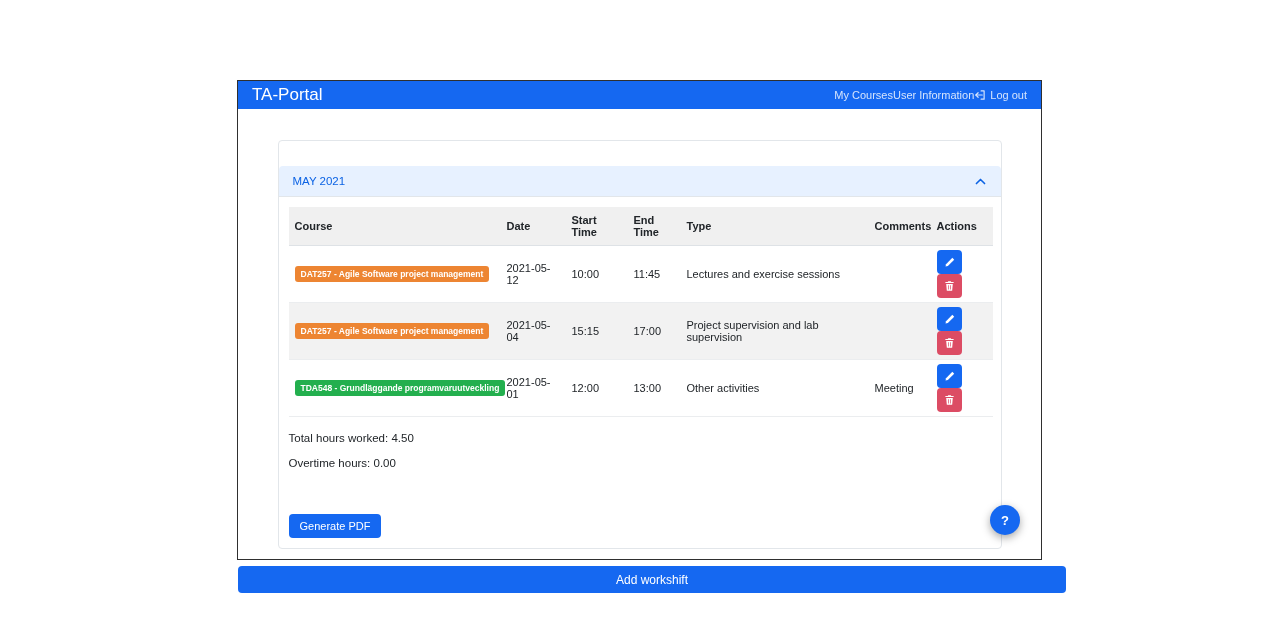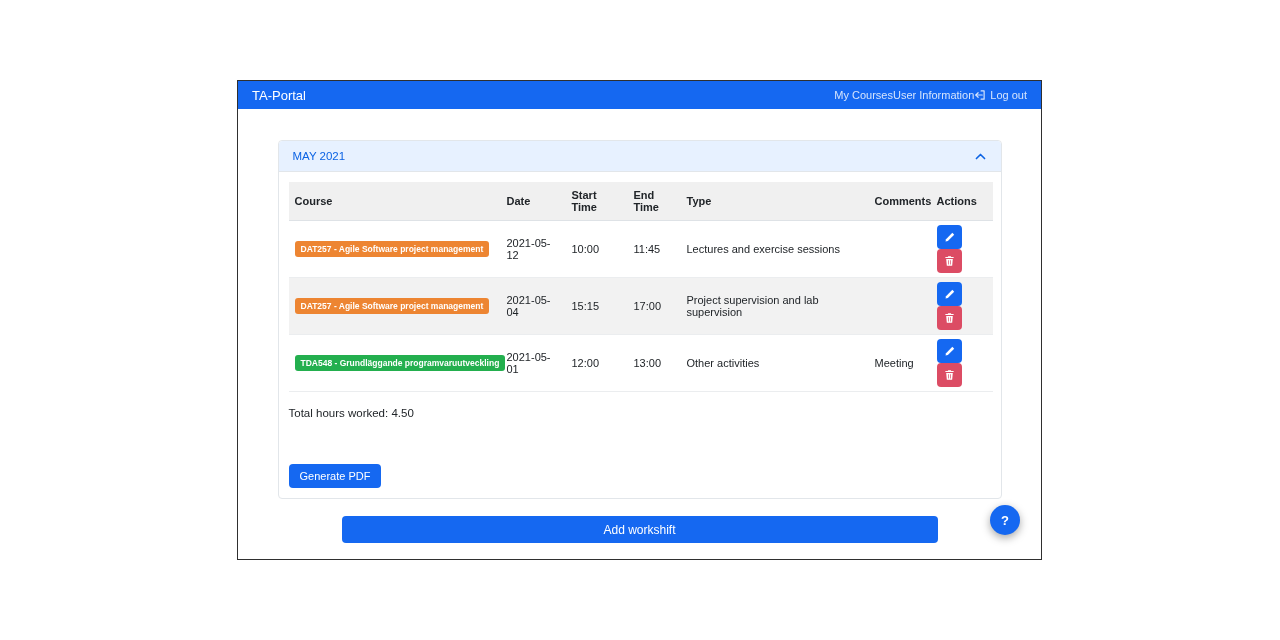--- a/index.html
+++ b/index.html
@@ -11,21 +11,21 @@
   }
   .app-window {
     position: absolute; left: 237px; top: 80px; width: 805px; height: 480px;
     background: #ffffff; border: 1px solid #2f2f2f;
   }
   
   .navbar {
     height: 28px; background: #1568f1; display: flex; align-items: center;
     padding: 0 14px;
   }
-  .brand { color: #ffffff; font-size: 13px; cursor: pointer; }
+  .brand { color: #ffffff; font-size: 17px; cursor: pointer; }
   .nav-links { margin-left: auto; display: flex; align-items: center; }
   .nav-link {
     color: rgba(255,255,255,.82); font-size: 11px; text-decoration: none;
     cursor: pointer; display: flex; align-items: center; gap: 4px;
   }
   
   main { padding-top: 31px; }
   .accordion {
     width: 724px; margin: 0 auto; border: 1px solid #e2e6ea; border-radius: 4px;
     background: #fff;
@@ -33,20 +33,21 @@
   .acc-item + .acc-item { border-top: 1px solid #e2e6ea; }
   .acc-header {
     width: 100%; display: flex; align-items: center; justify-content: space-between;
     height: 31px; padding: 0 14px; background: #ffffff; border: none;
     font-family: inherit; font-size: 11.5px; color: #212529; cursor: pointer;
     border-radius: 4px;
   }
   .acc-header.active {
     background: #e7f1ff; color: #0c63e4; border-bottom: 1px solid #e2e6ea;
     border-radius: 4px 4px 0 0;
+    margin-top: 25px;
   }
   .acc-body { padding: 10px; }
   
   table { width: 100%; border-collapse: collapse; font-size: 11px; color: #212529; table-layout: fixed; }
   thead th {
     background: #f0f0f0; text-align: left; font-weight: bold;
     padding: 7px 6px; border-bottom: 1px solid #dee2e6;
   }
   tbody td { padding: 4px 6px; border-bottom: 1px solid #ebedef; height: 32px; }
   tbody tr.striped { background: #f2f2f2; }
@@ -68,21 +69,21 @@
   .action-btn.delete { background: #dc4c64; }
   
   .summary { margin-top: 15px; font-size: 11.5px; color: #212529; }
   .summary p { margin: 0 0 13px 0; }
   .btn-pdf {
     background: #1568f1; color: #fff; border: none; border-radius: 4px;
     font-family: inherit; font-size: 11px; padding: 6px 11px; cursor: pointer; margin-top: 32px;
   }
   
   .btn-add {
-    display: block; width: 596px; height: 27px; margin: 17px auto 0;
+    display: block; width: 828px; height: 27px; margin: 17px auto 0;
     background: #1568f1; color: #fff; border: none; border-radius: 4px;
     font-family: inherit; font-size: 12px; cursor: pointer;
   }
   .fab {
     position: absolute; left: 752px; top: 424px; width: 30px; height: 30px;
     border-radius: 50%; background: #1568f1; color: #fff; border: none;
     font-family: inherit; font-size: 13px; font-weight: bold; cursor: pointer;
     box-shadow: 0 3px 8px rgba(0,0,0,.35);
   }
   .chev, .icon { display: inline-flex; align-items: center; }
@@ -216,20 +217,21 @@
                         </svg>
                     </span>
                   </button>
                 </td>
               </tr>
             </tbody>
           </table>
 
           <div class="summary">
             <p><span>Total hours worked:</span> <span>4.50</span></p>
+            <p><span>Overtime hours:</span> <span>0.00</span></p>
           </div>
 
           <button class="btn-pdf">Generate PDF</button>
         </div>
       </section>
 
 
     </div>
 
     <button class="btn-add">Add workshift</button>

